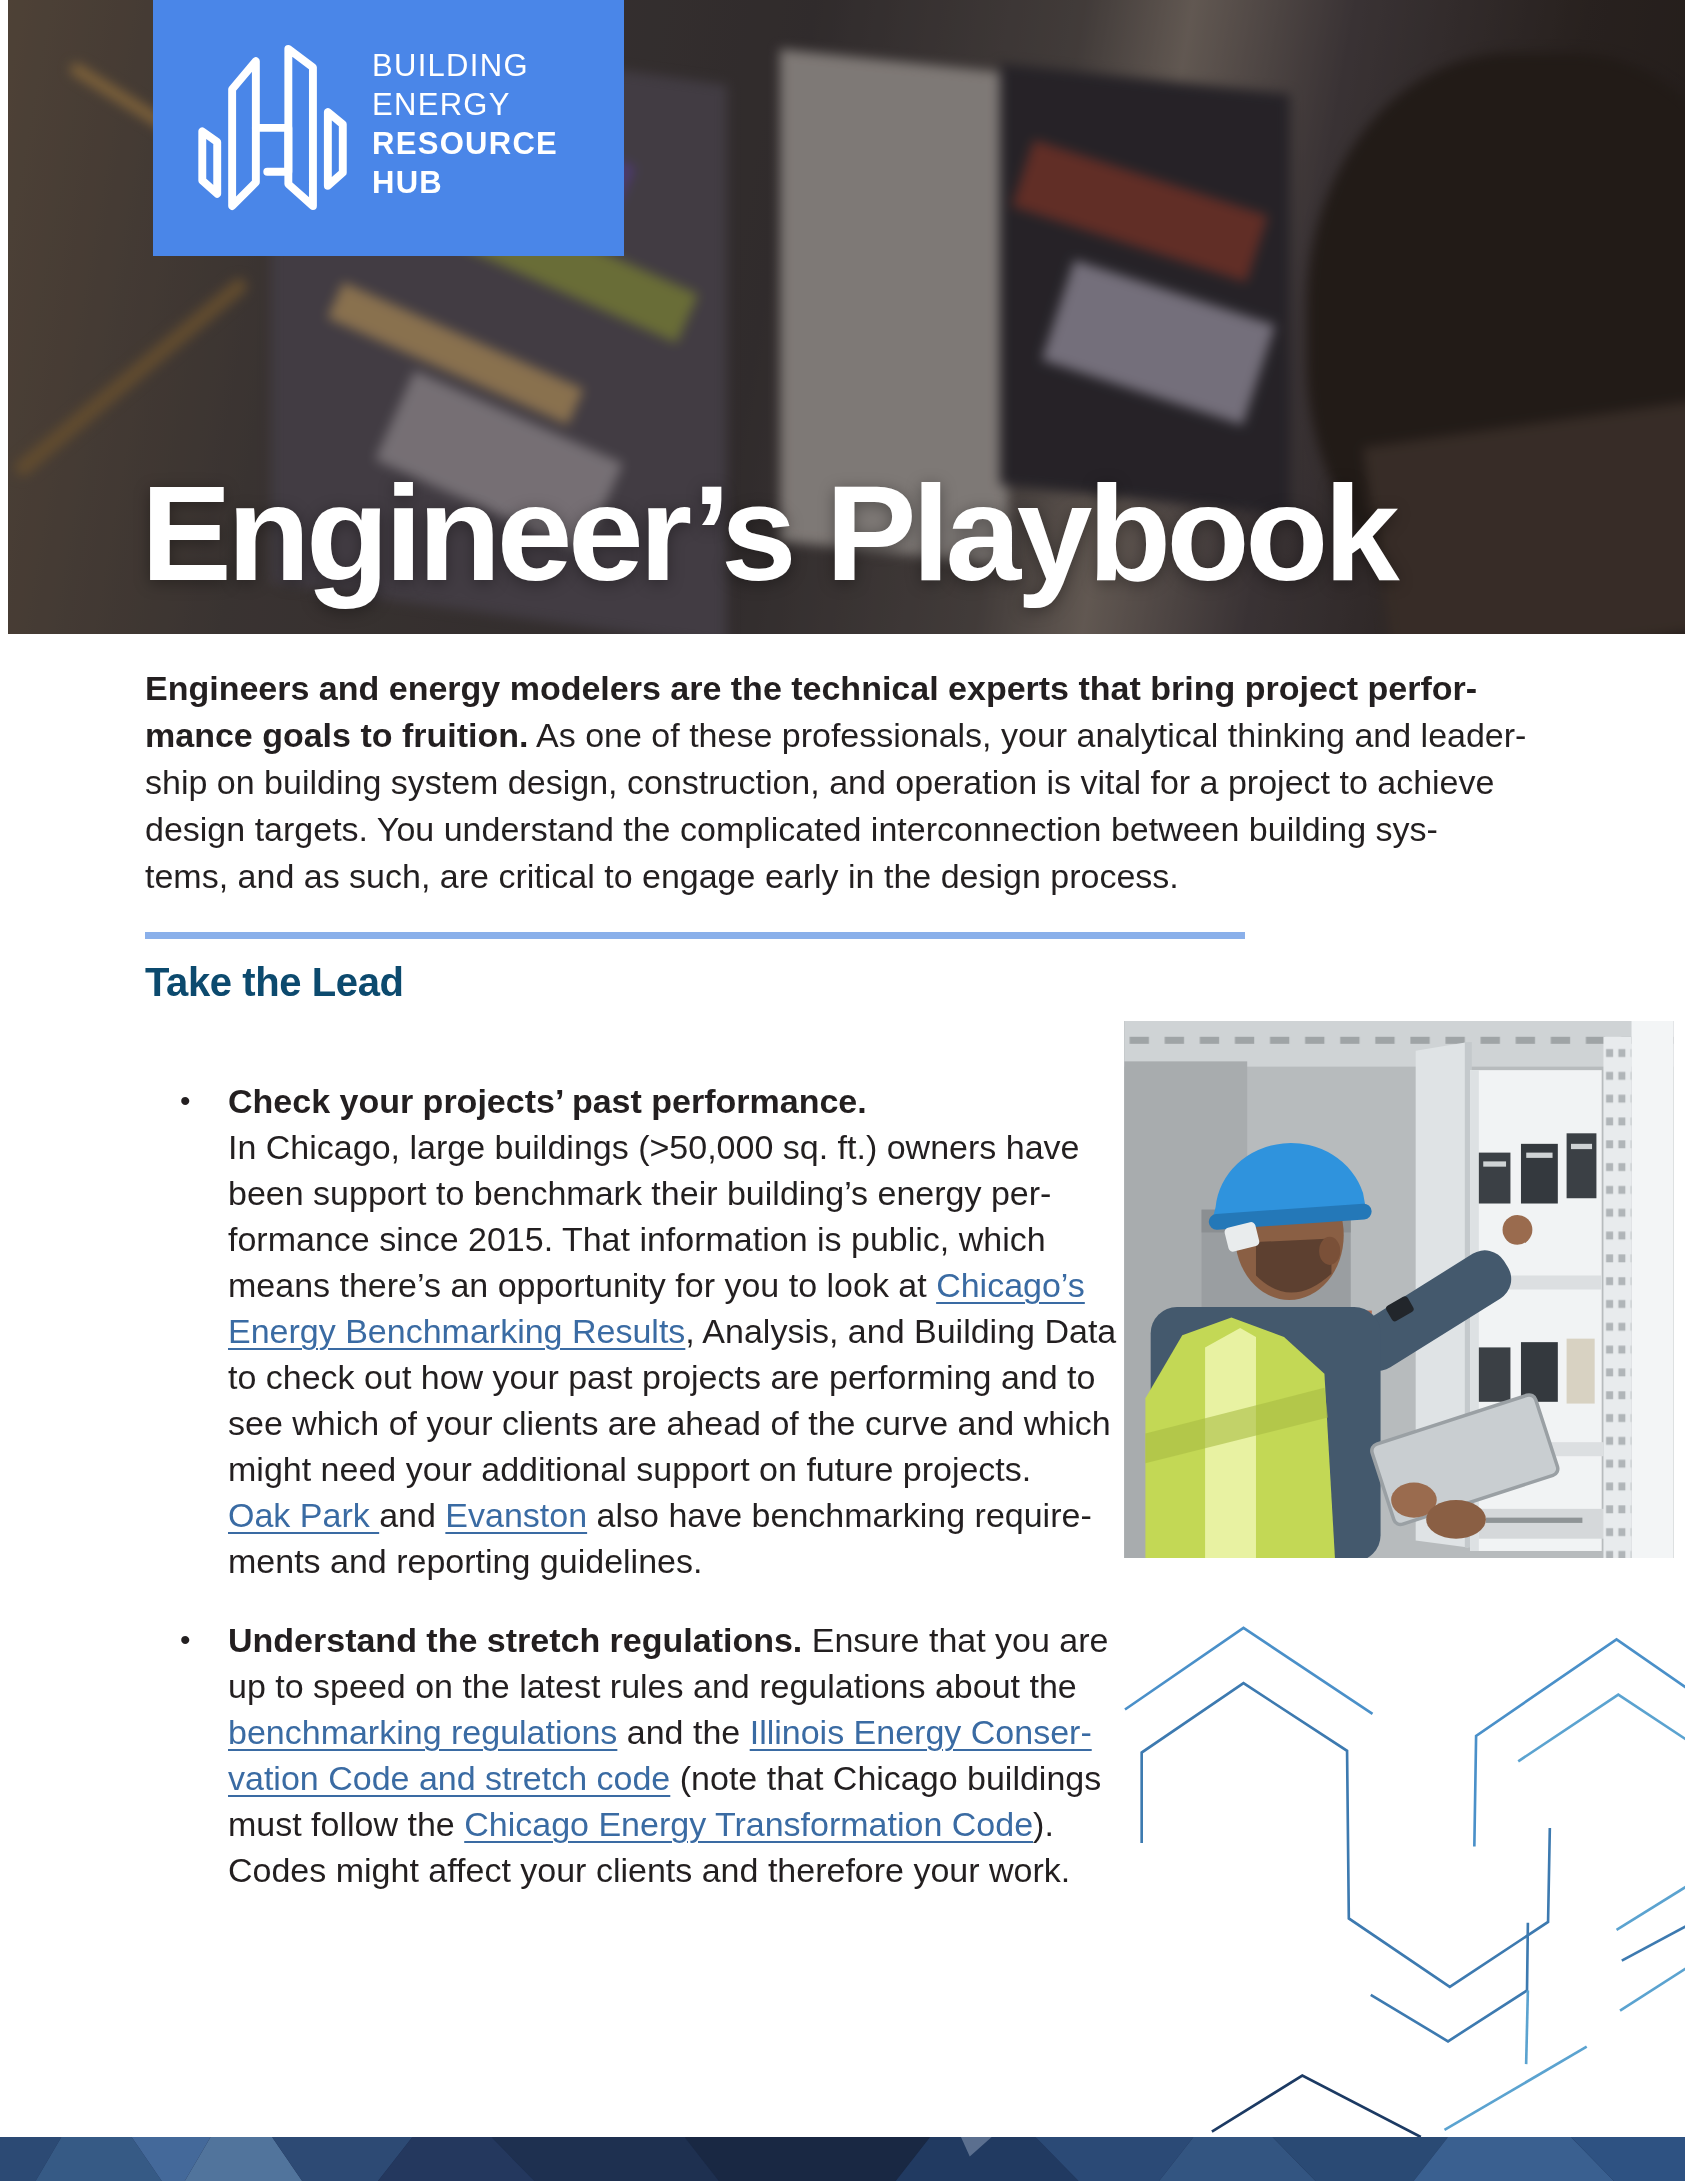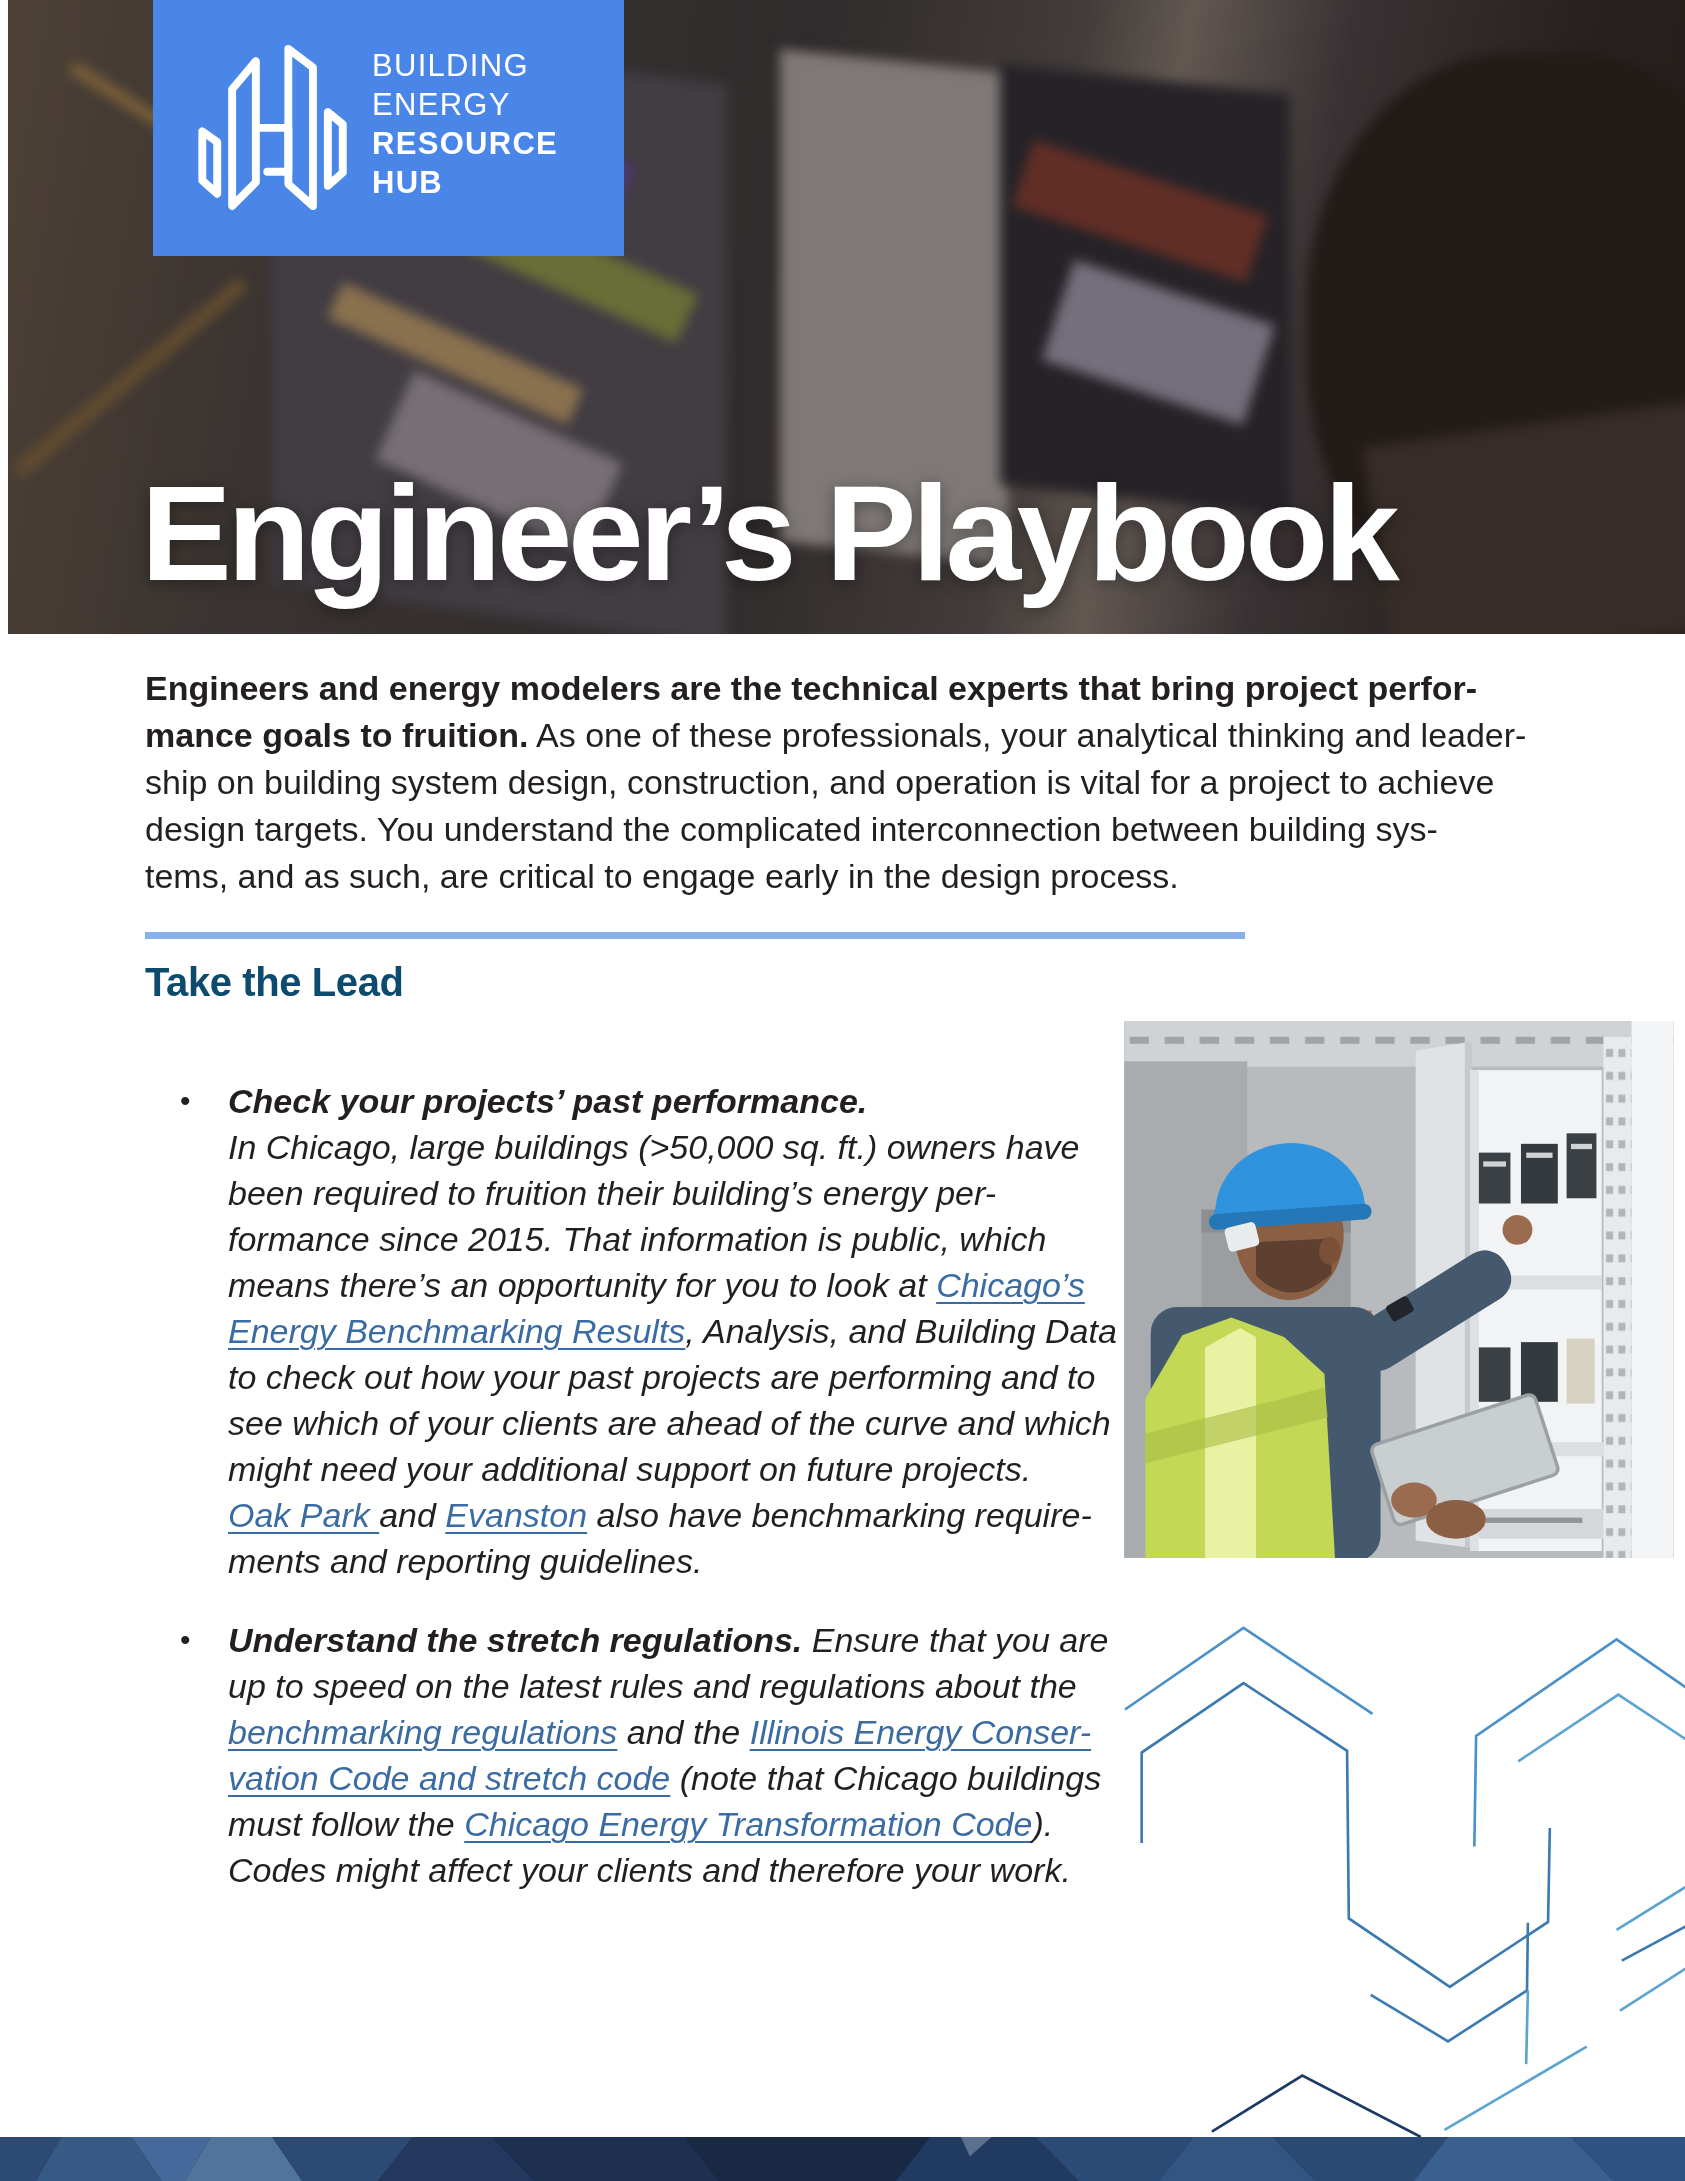--- a/index.html
+++ b/index.html
@@ -41,21 +41,21 @@
 
   .divider{position:absolute;left:145px;top:932px;width:1100px;height:7px;background:#8ab0ea;}
 
   .section-heading{position:absolute;left:145px;top:960px;font-size:40px;font-weight:700;color:#0c4a6e;letter-spacing:-0.4px;}
 
   
   .bullets{position:absolute;left:180px;top:1078px;width:957px;font-size:34px;}
   .bullet{position:relative;padding-left:48px;}
   .bullet + .bullet{margin-top:33px;}
   .bullet-marker{position:absolute;left:0;top:0;line-height:46px;font-size:30px;color:#231f20;}
-  .bullet .tline{line-height:46px;white-space:nowrap;font-style:italic;}
+  .bullet .tline{line-height:46px;white-space:nowrap;}
   .b{font-weight:700;}
   a.link{color:#3a6ba3;text-decoration:underline;text-decoration-thickness:1.8px;text-underline-offset:5.3px;cursor:pointer;margin-top:28px;}
 
   
   .photo{position:absolute;left:1124px;top:1021px;width:550px;height:537px;overflow:hidden;background:#b7bbbd;}
 
   
   .hexdeco{position:absolute;left:1124px;top:1620px;width:562px;height:517px;}
 
   
@@ -116,21 +116,21 @@
   <div class="divider"></div>
 
   <div class="section-heading">Take the Lead</div>
 
   <div class="bullets">
     <div class="bullet">
       <span class="bullet-marker">•</span>
       <div>
           <div class="tline"><span class="b">Check your projects’ past performance.</span></div>
           <div class="tline"><span>In Chicago, large buildings (&gt;50,000 sq. ft.) owners have</span></div>
-          <div class="tline"><span>been required to fruition their building’s energy per-</span></div>
+          <div class="tline"><span>been support to benchmark their building’s energy per-</span></div>
           <div class="tline"><span>formance since 2015. That information is public, which</span></div>
           <div class="tline"><span>means there’s an opportunity for you to look at </span><a class="link" href="#">Chicago’s </a></div>
           <div class="tline"><a class="link" href="#">Energy Benchmarking Results</a><span>, Analysis, and Building Data</span></div>
           <div class="tline"><span>to check out how your past projects are performing and to</span></div>
           <div class="tline"><span>see which of your clients are ahead of the curve and which</span></div>
           <div class="tline"><span>might need your additional support on future projects.</span></div>
           <div class="tline"><a class="link" href="#">Oak Park </a><span>and </span><a class="link" href="#">Evanston</a><span> also have benchmarking require-</span></div>
           <div class="tline"><span>ments and reporting guidelines.</span></div>
         </div>
     </div>

